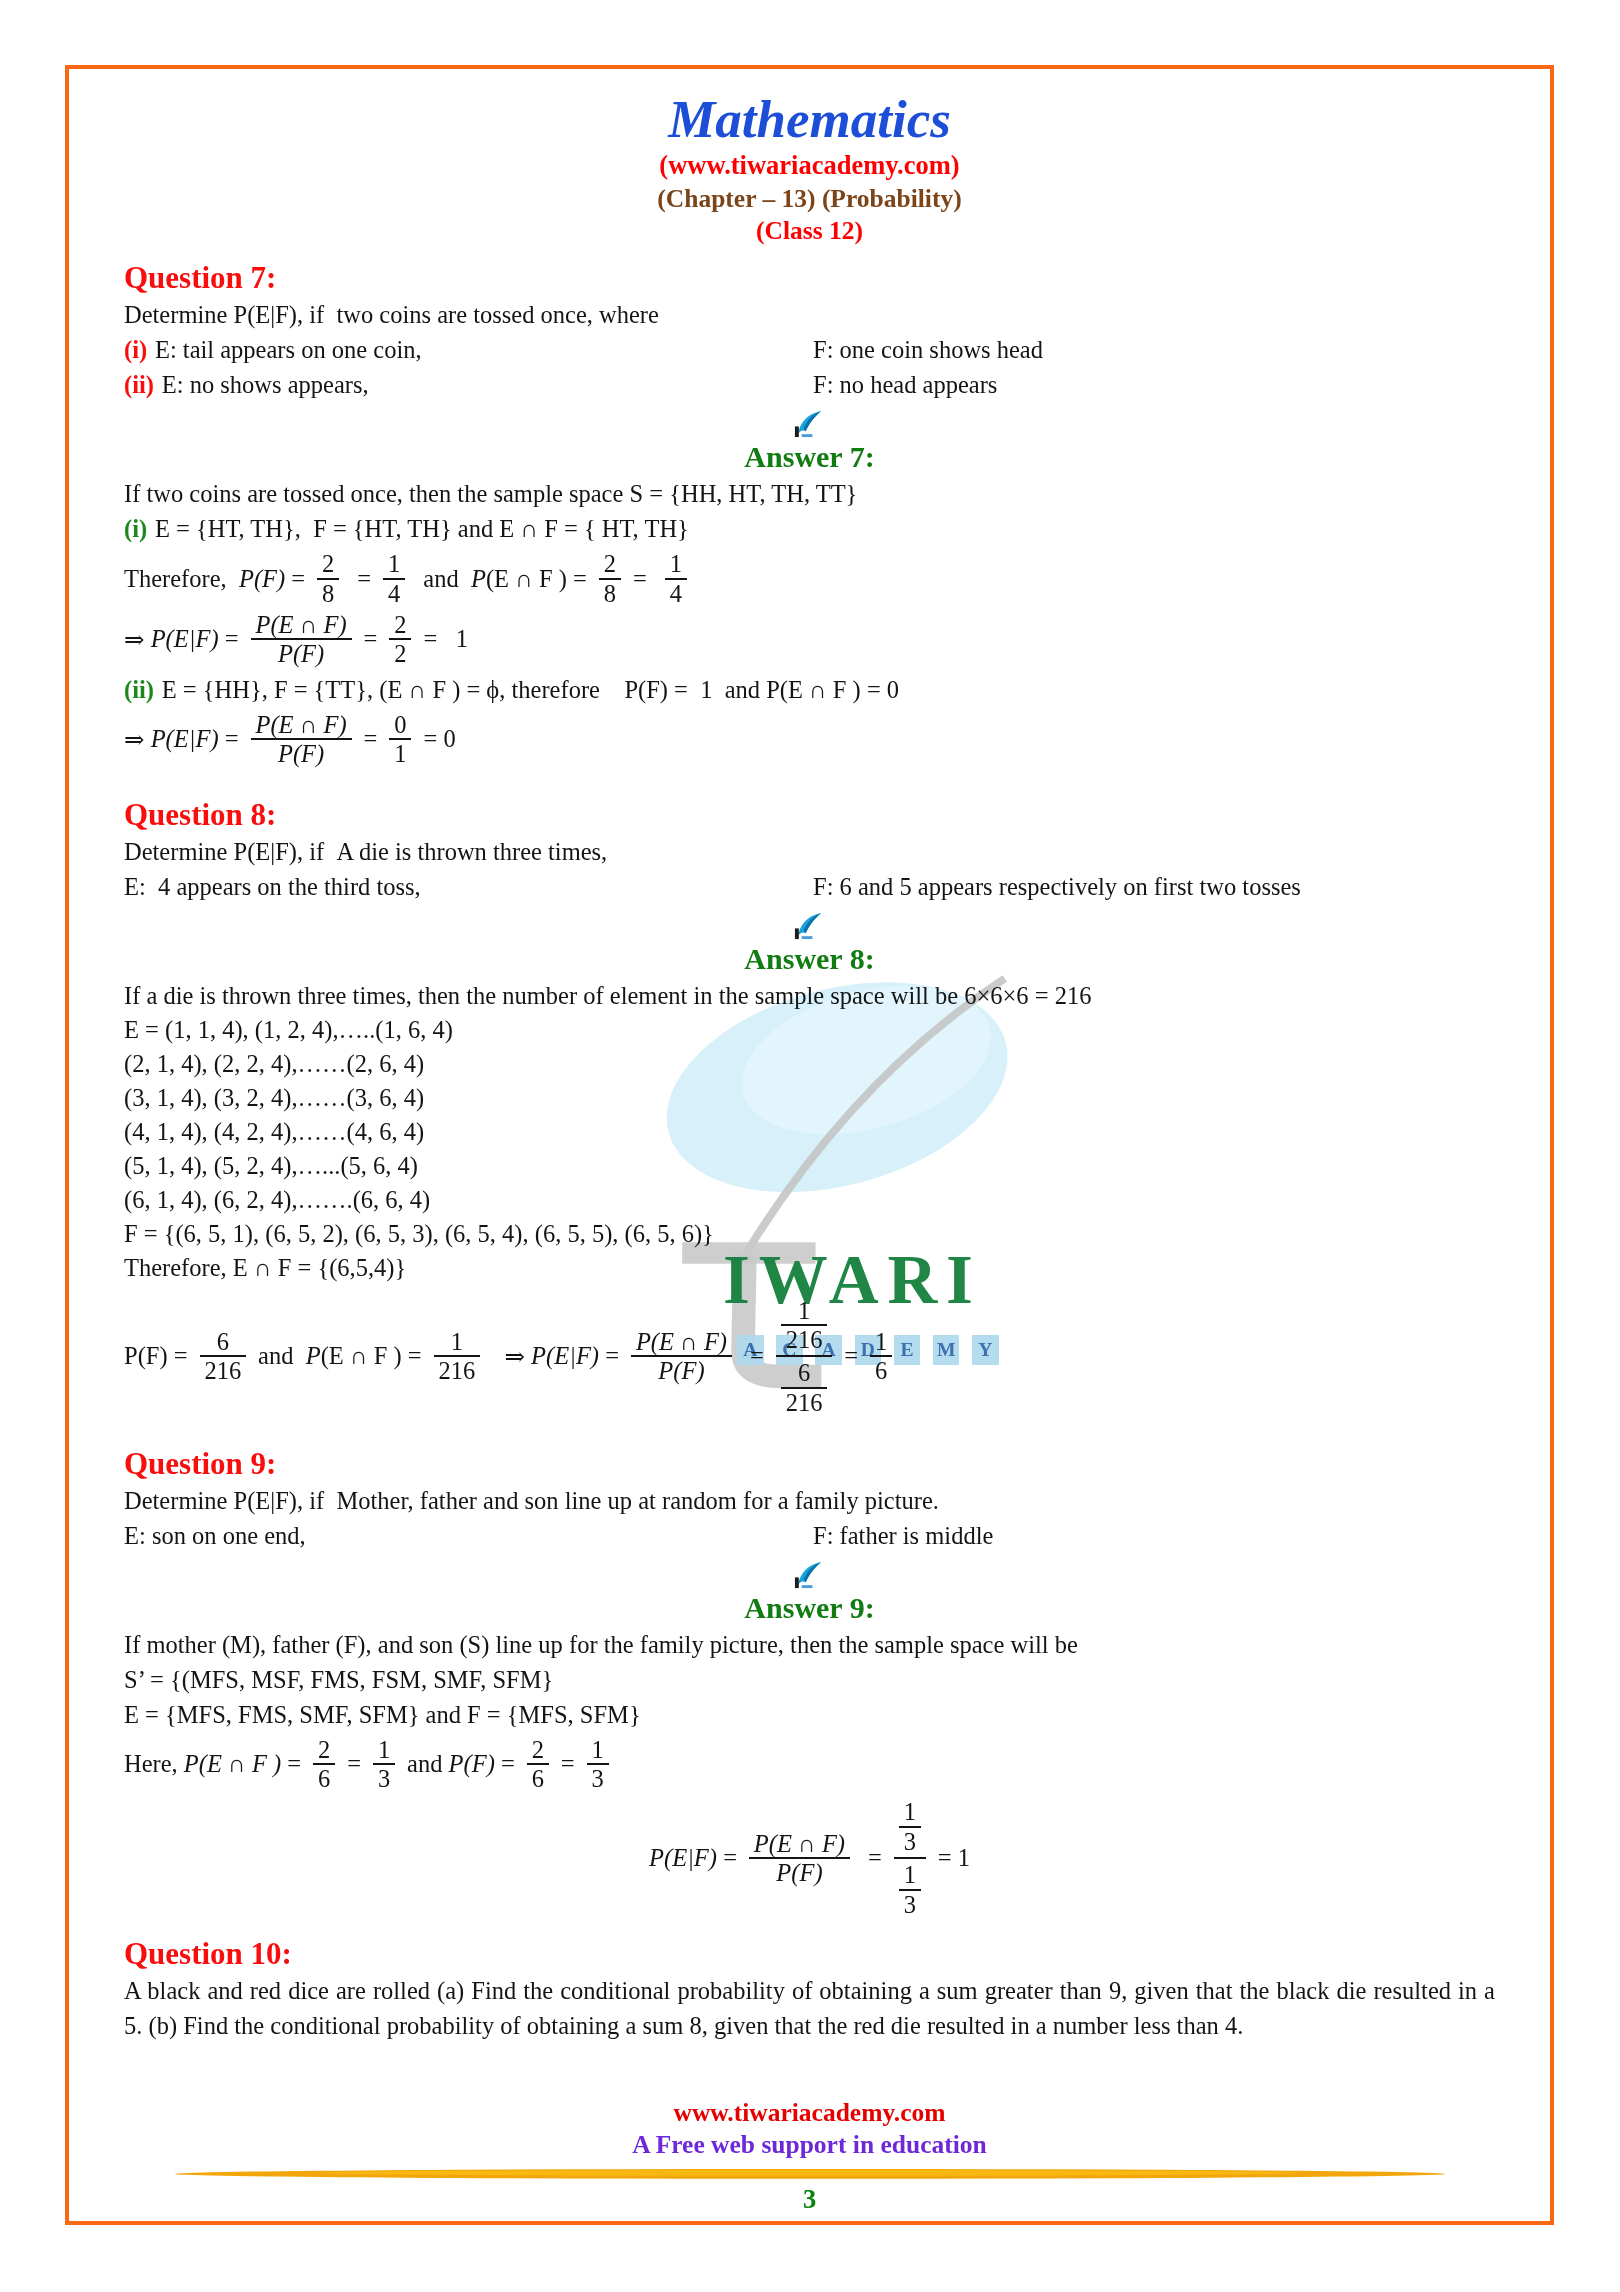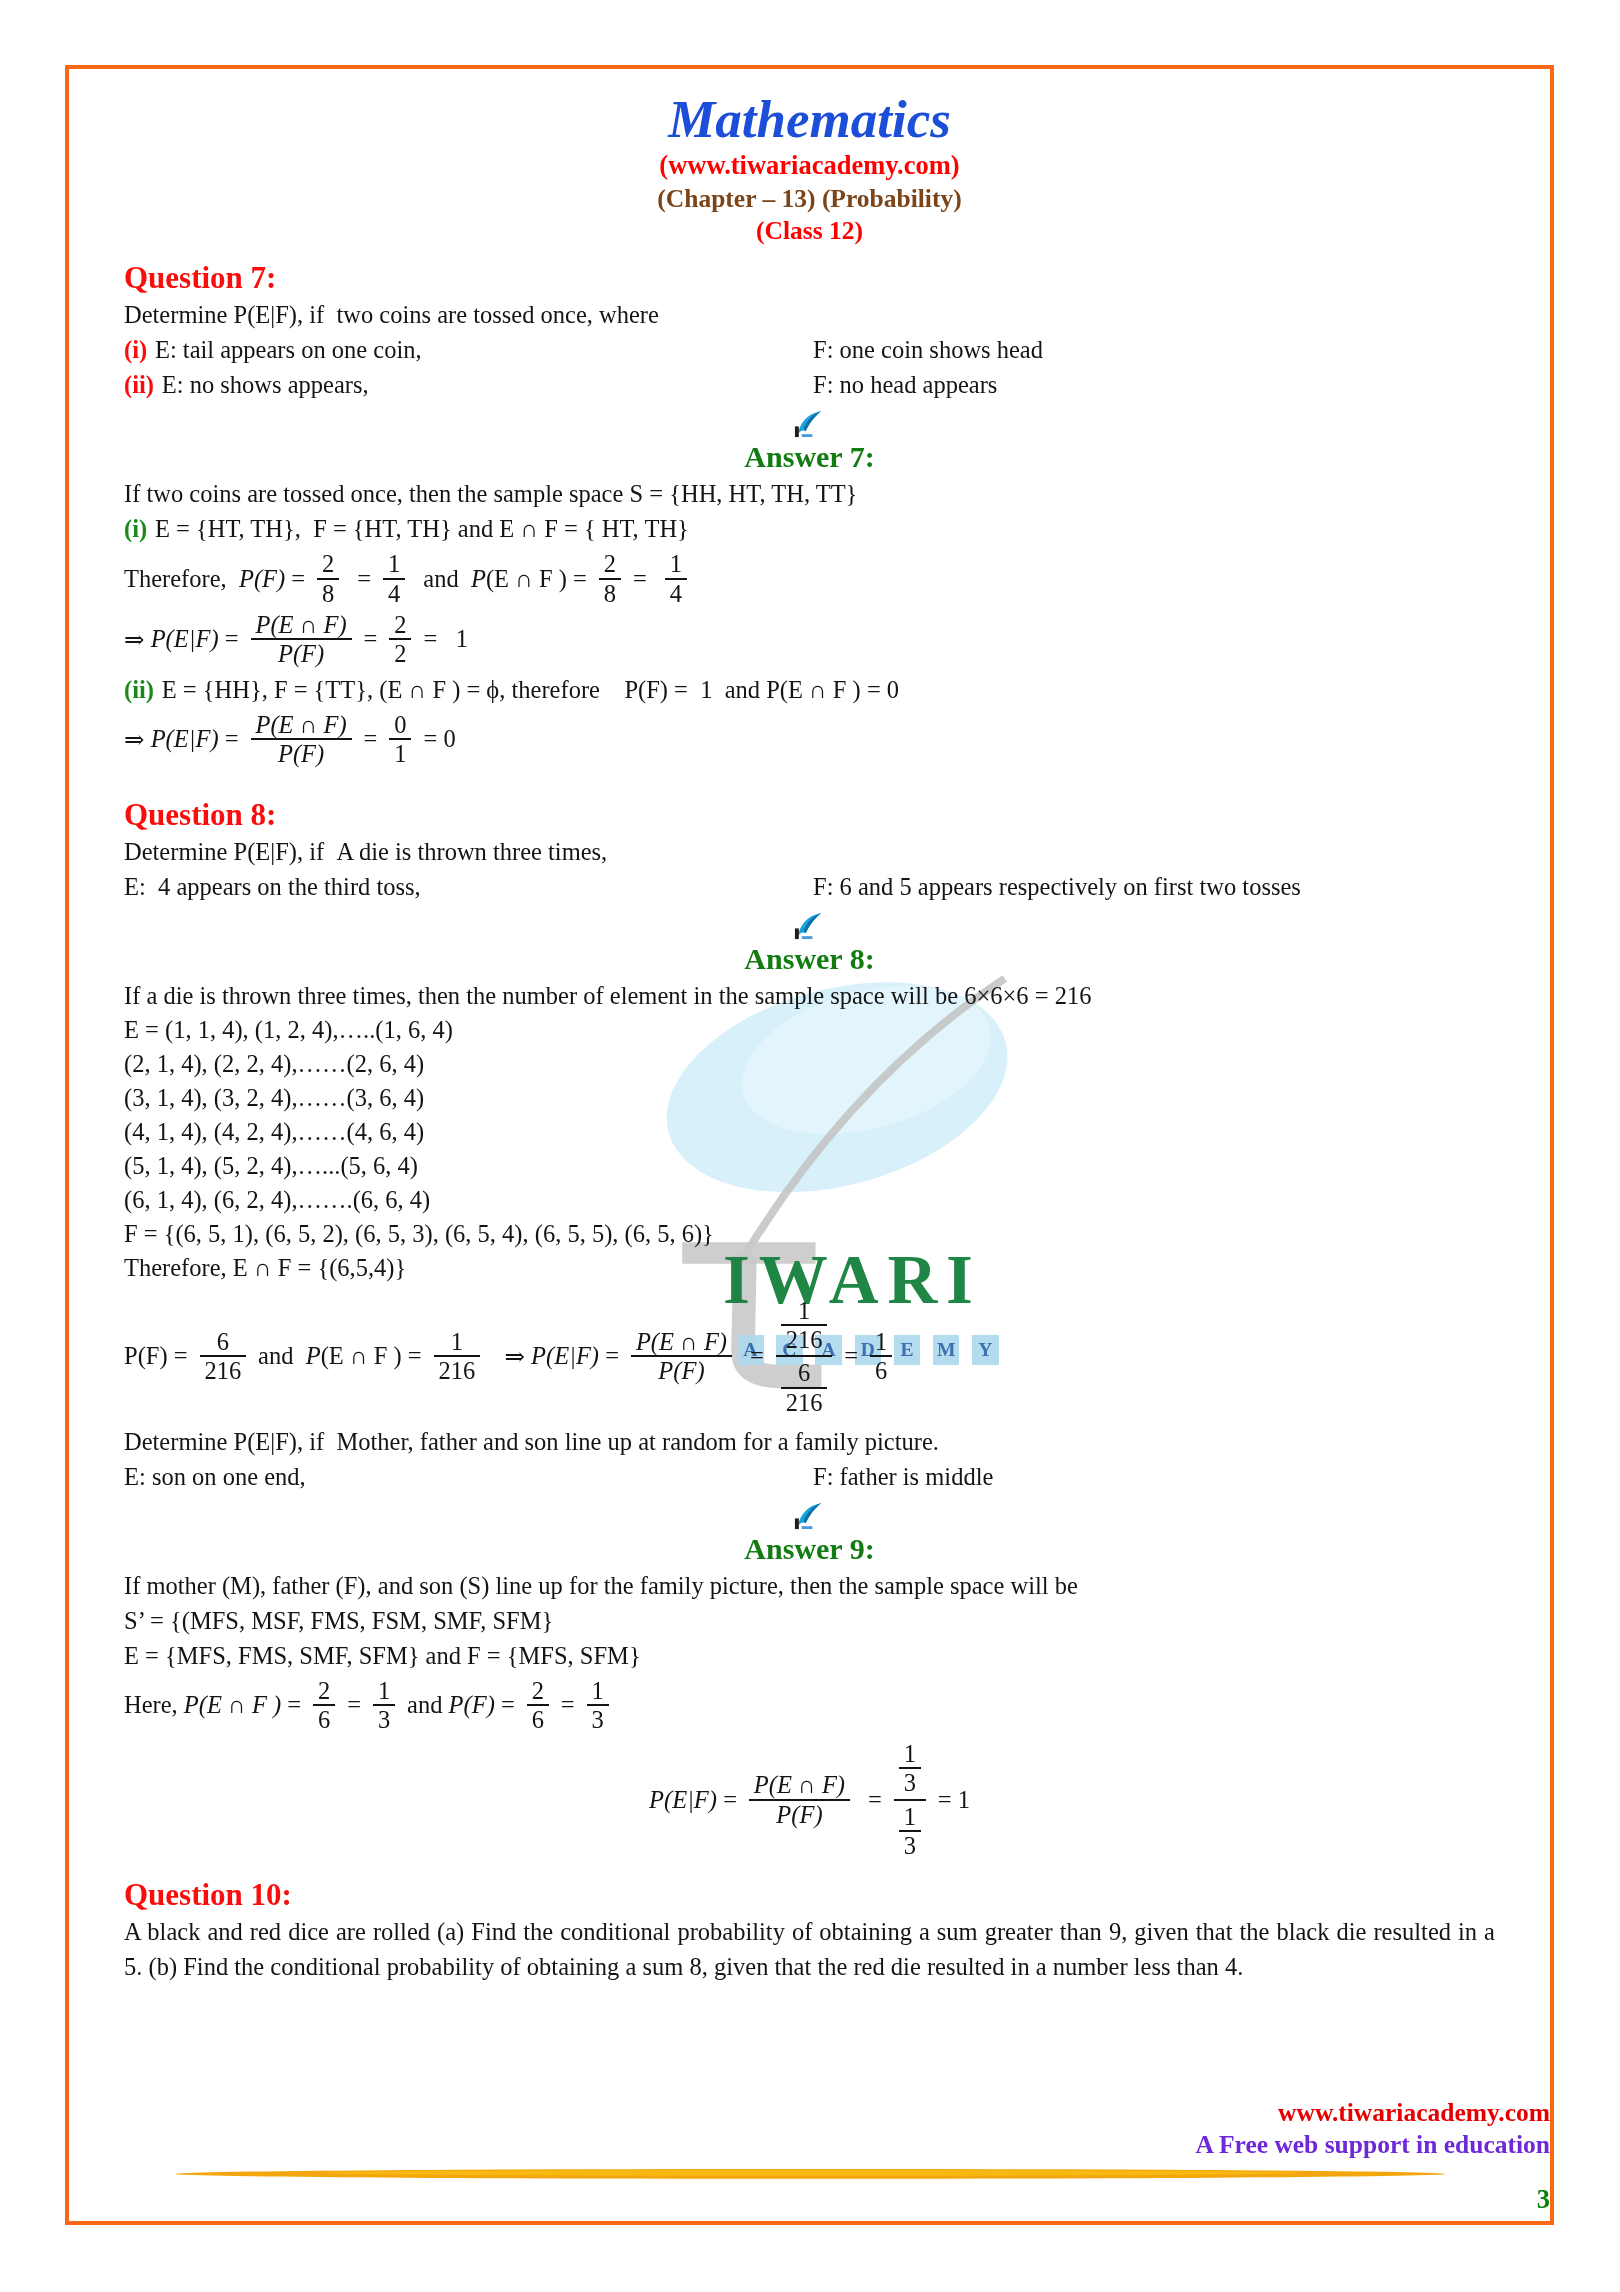--- a/index.html
+++ b/index.html
@@ -40,21 +40,21 @@
   .formula{display:flex;align-items:center;font-size:24.5px;margin:3.9px 0;}
   .formula span{white-space:pre;}
   .formula.center{justify-content:center;}
   .it{font-style:italic;}
   .frac{display:inline-block;text-align:center;vertical-align:middle;
         margin:0 5.9px;line-height:1.12;}
   .frac .num{display:block;padding:0 4.9px;}
   .frac .den{display:block;border-top:2px solid #141414;padding:0 4.9px;}
   .frac .frac{margin:2px 0;}
   .just{text-align:justify;}
-  .footer{position:absolute;left:0;right:0;bottom:5.9px;text-align:right;z-index:1;}
+  .footer{position:absolute;left:0;right:0;bottom:5.9px;text-align:center;z-index:1;}
   .fsite{font-size:25.5px;line-height:32px;font-weight:bold;color:#E60000;}
   .ftag{font-size:25.5px;line-height:32px;font-weight:bold;color:#6d28d9;}
   .fdivider{display:block;margin:7.8px auto 3.9px auto;}
   .fpage{font-size:26.5px;line-height:31px;font-weight:bold;color:#0B800B;}
 </style>
 </head>
 <body>
 
 <div class="page">
 
@@ -182,20 +182,21 @@
         <span> &nbsp;&nbsp;⇒ </span>
         <span class="it">P(E|F)</span>
         <span> = </span>
         <span class="frac it"><span class="num">P(E ∩ F)</span><span class="den">P(F)</span></span>
         <span> &nbsp;= </span>
         <span class="frac"><span class="num"><span class="frac"><span class="num">1</span><span class="den">216</span></span></span><span class="den"><span class="frac"><span class="num">6</span><span class="den">216</span></span></span></span>
         <span> = </span>
         <span class="frac"><span class="num">1</span><span class="den">6</span></span>
       </div>
 
+    <div class="qhead mt-sec2">Question 9:</div>
     <div class="line">Determine P(E|F), if &nbsp;Mother, father and son line up at random for a family picture.</div>
     <div class="row2">
       <div class="c1">E: son on one end,</div>
       <div class="c2">F: father is middle</div>
     </div>
     <div class="ahead">
       <span class="ans-icon">
         <svg viewBox="0 0 32 32" width="31" height="31">
           <path d="M5 27 C7 16 14 6 29 3 C21 10 17 16 13 24 C10 22 7 24 5 27 Z" fill="#17A3DC"></path>
           <path d="M29 3 C21 10 17 16 13 24 L11 21 C15 12 21 6 29 3 Z" fill="#0C6FA6"></path>

